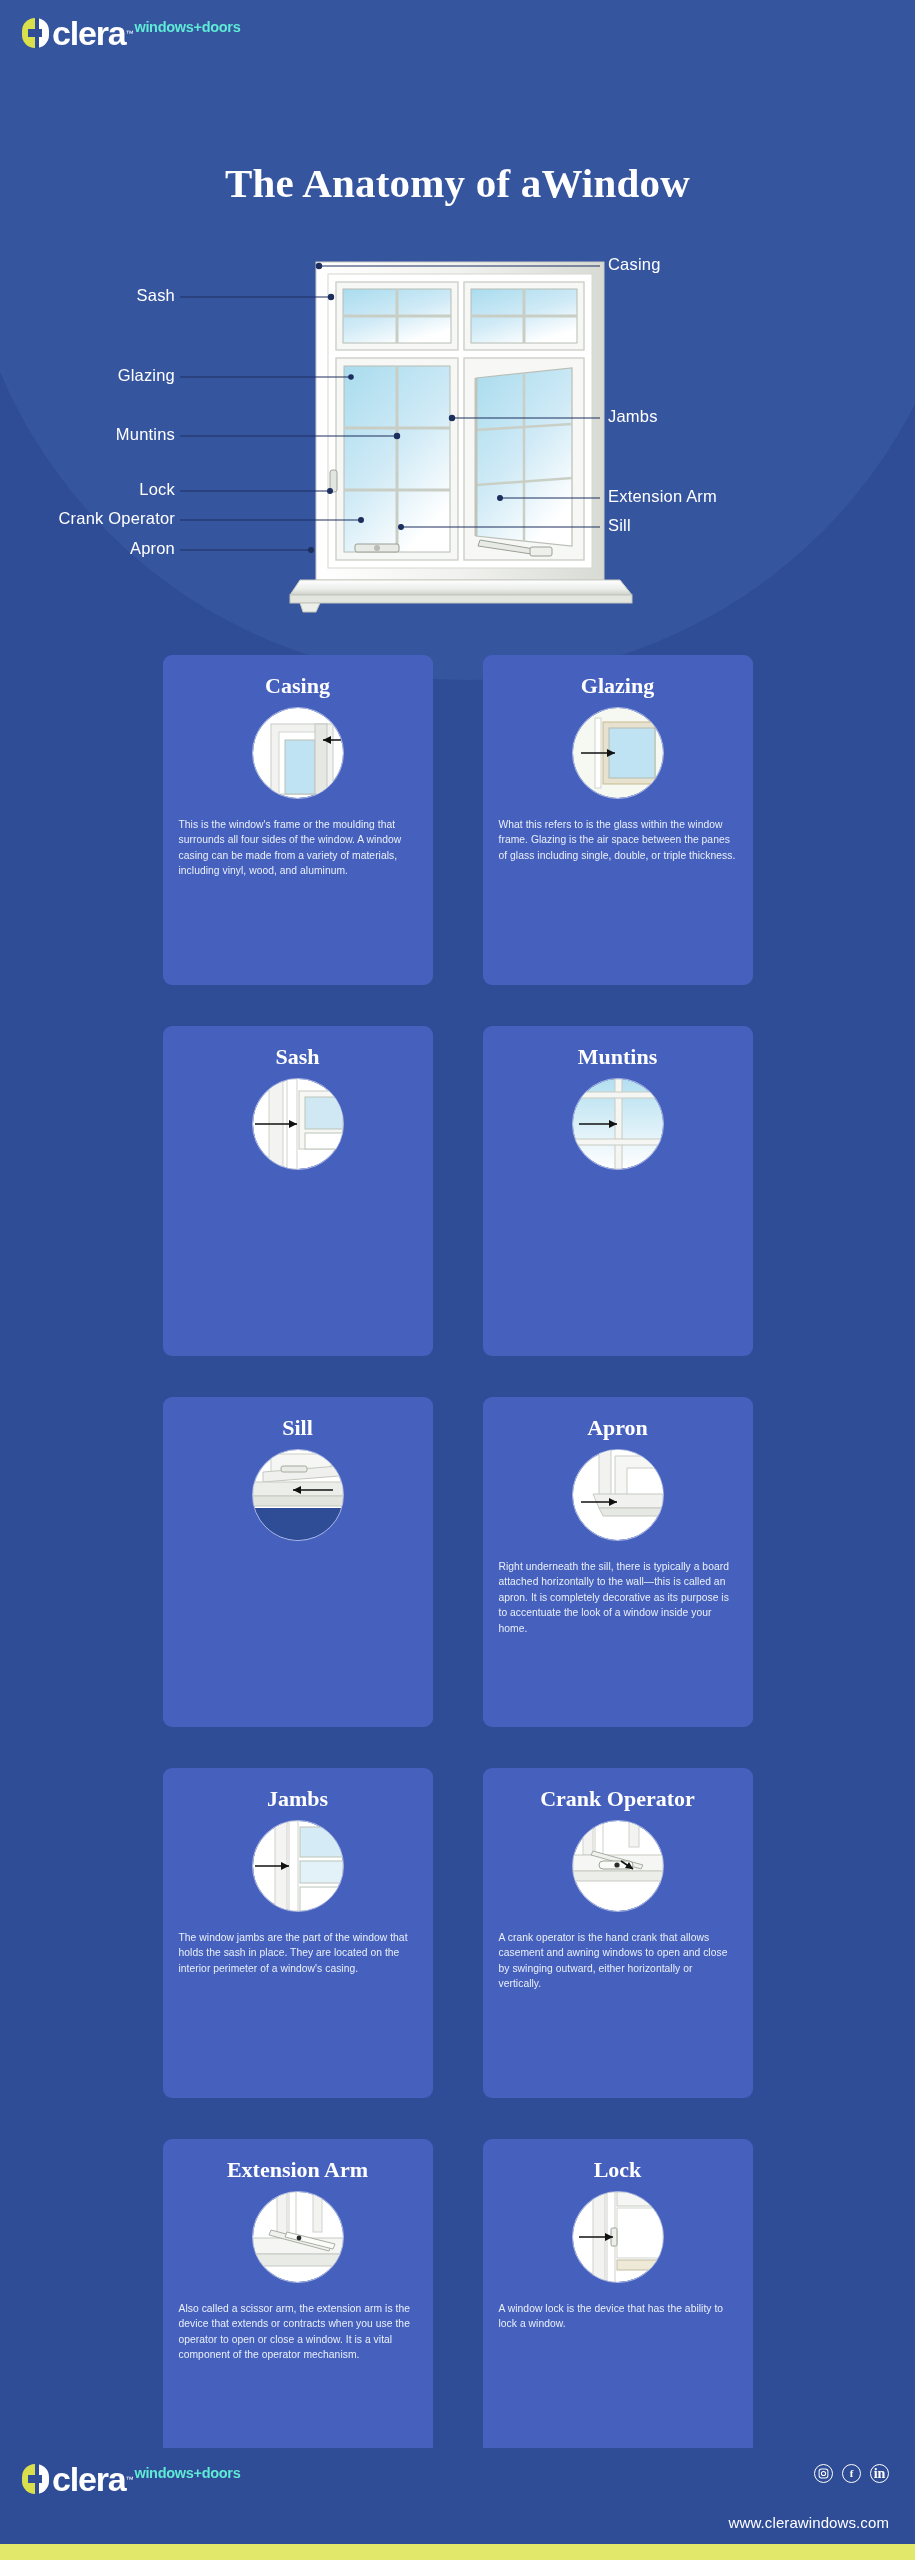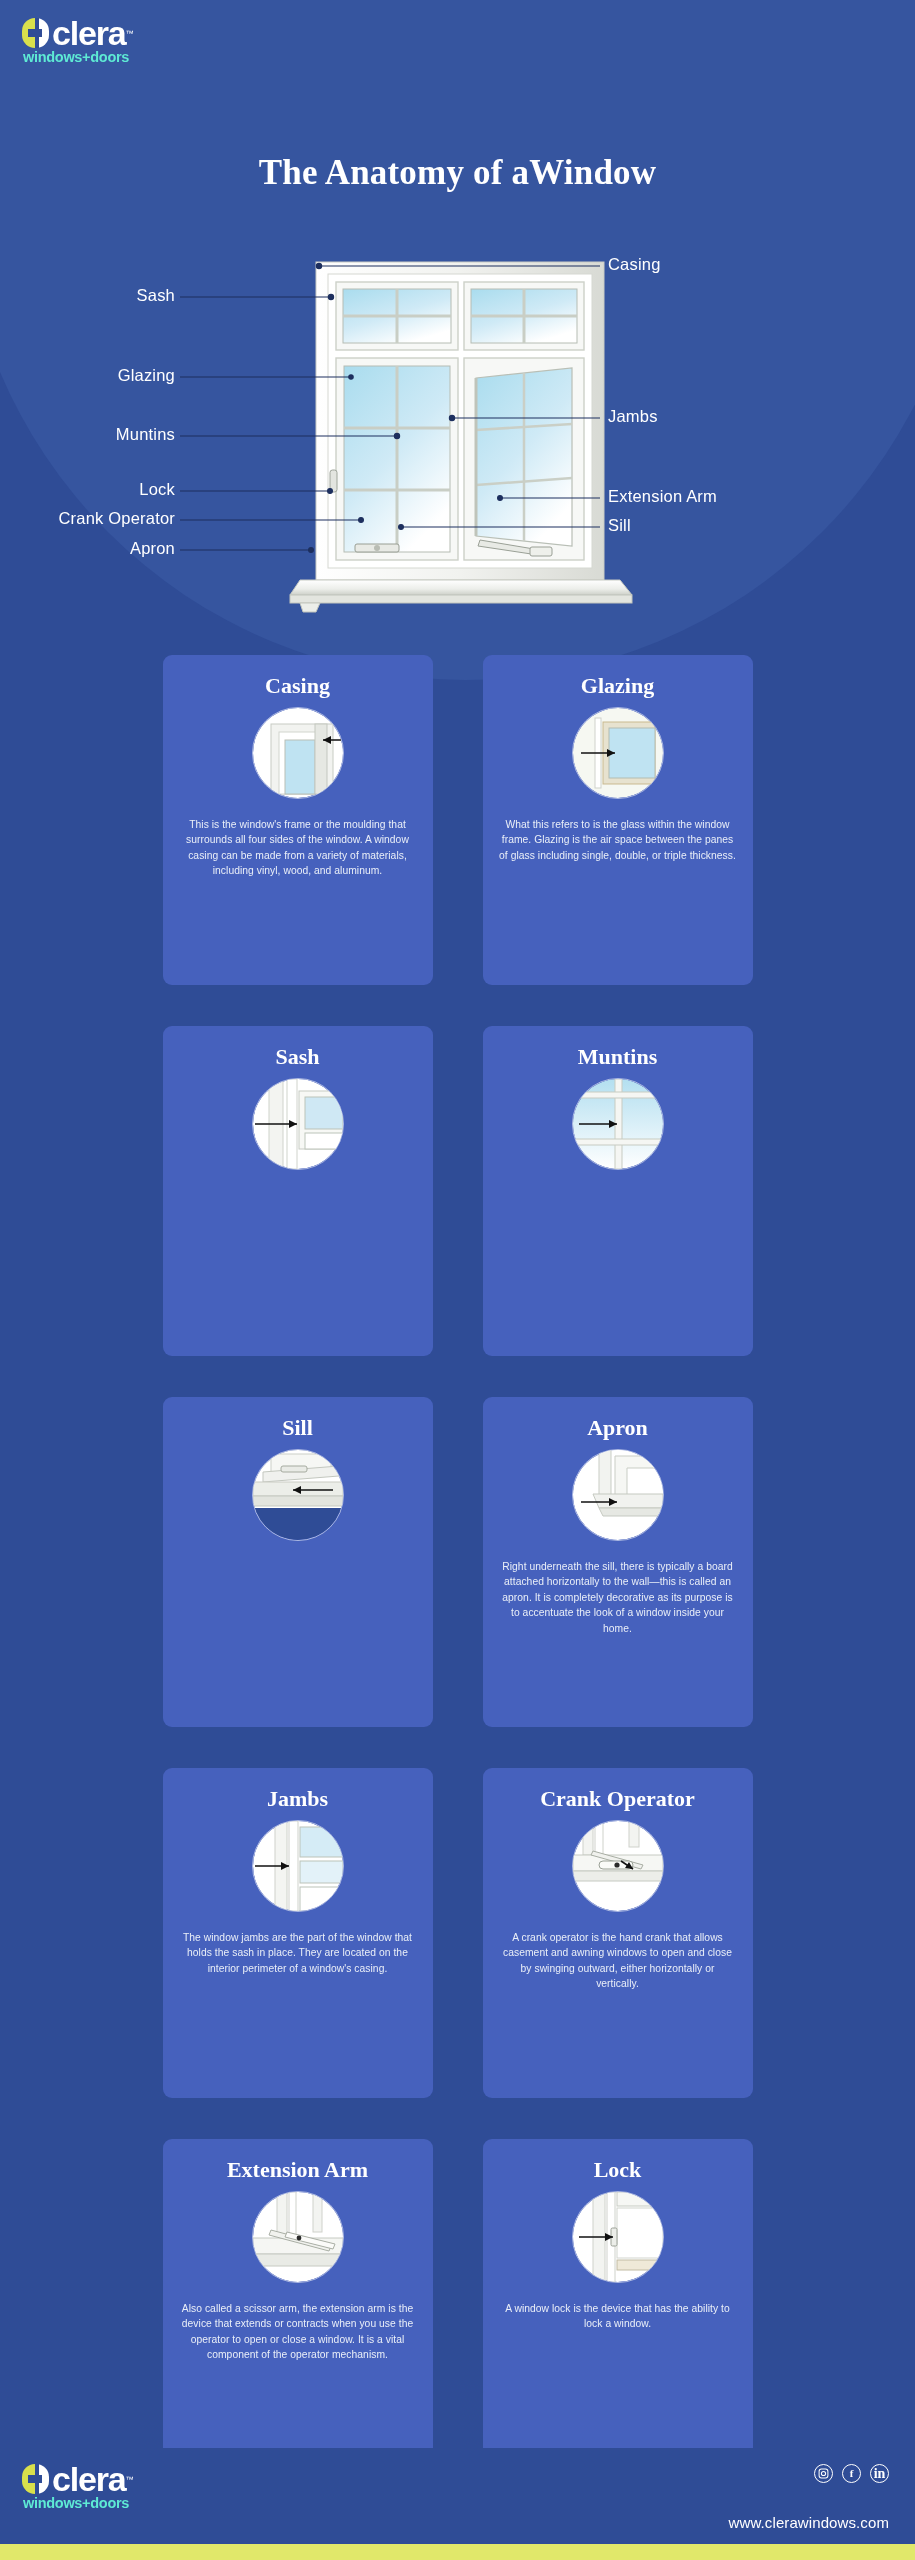--- a/index.html
+++ b/index.html
@@ -30,21 +30,21 @@
     height: 1010px;
     border-radius: 50%;
     background: #36559f;
     pointer-events: none;
   }
 
   
   .logo-block {
     position: absolute;
     display: flex;
-    flex-direction: column;
+    flex-direction: row;
     align-items: flex-start;
     z-index: 4;
   }
   .logo-top { position: absolute; left: 22px; top: 18px; }
   .logo-row { display: flex; align-items: center; }
   .logo-mark {
     width: 27px; height: 30px;
     position: relative;
     margin-right: 3px;
   }
@@ -87,28 +87,28 @@
     font-size: 14.5px;
     font-weight: bold;
     letter-spacing: -0.3px;
     margin-top: 1px;
     margin-left: 1px;
   }
 
   
   .main-title {
     position: absolute;
-    top: 153px;
+    top: 159px;
     left: 0;
     width: 915px;
     text-align: center;
     color: #ffffff;
     font-family: "Liberation Serif", serif;
     font-weight: bold;
-    font-size: 35px;
+    font-size: 41px;
     letter-spacing: 0.2px;
     z-index: 5;
   }
 
   
   .diagram {
     position: absolute;
     left: 0; top: 240px;
     width: 915px; height: 400px;
     z-index: 5;
@@ -162,21 +162,21 @@
     overflow: hidden;
     margin-bottom: 18px;
     position: relative;
     border: 1px solid rgba(255,255,255,0.55);
   }
   .card-figure svg { display: block; }
   .card-desc {
     color: #eaeff8;
     font-size: 10.3px;
     line-height: 15.4px;
-    text-align: center;
+    text-align: left;
     letter-spacing: 0.05px;
   }
 
   
   .footer {
     position: absolute;
     left: 0; bottom: 0;
     width: 915px;
     height: 112px;
     background: #2f4c96;

